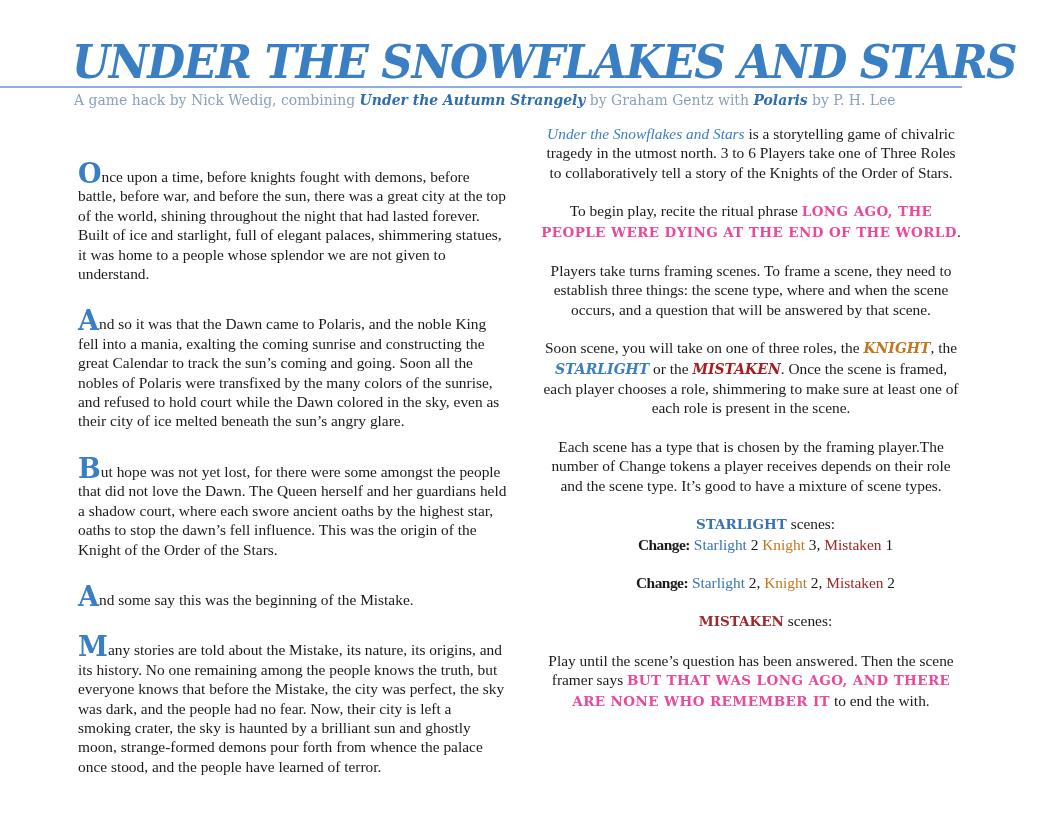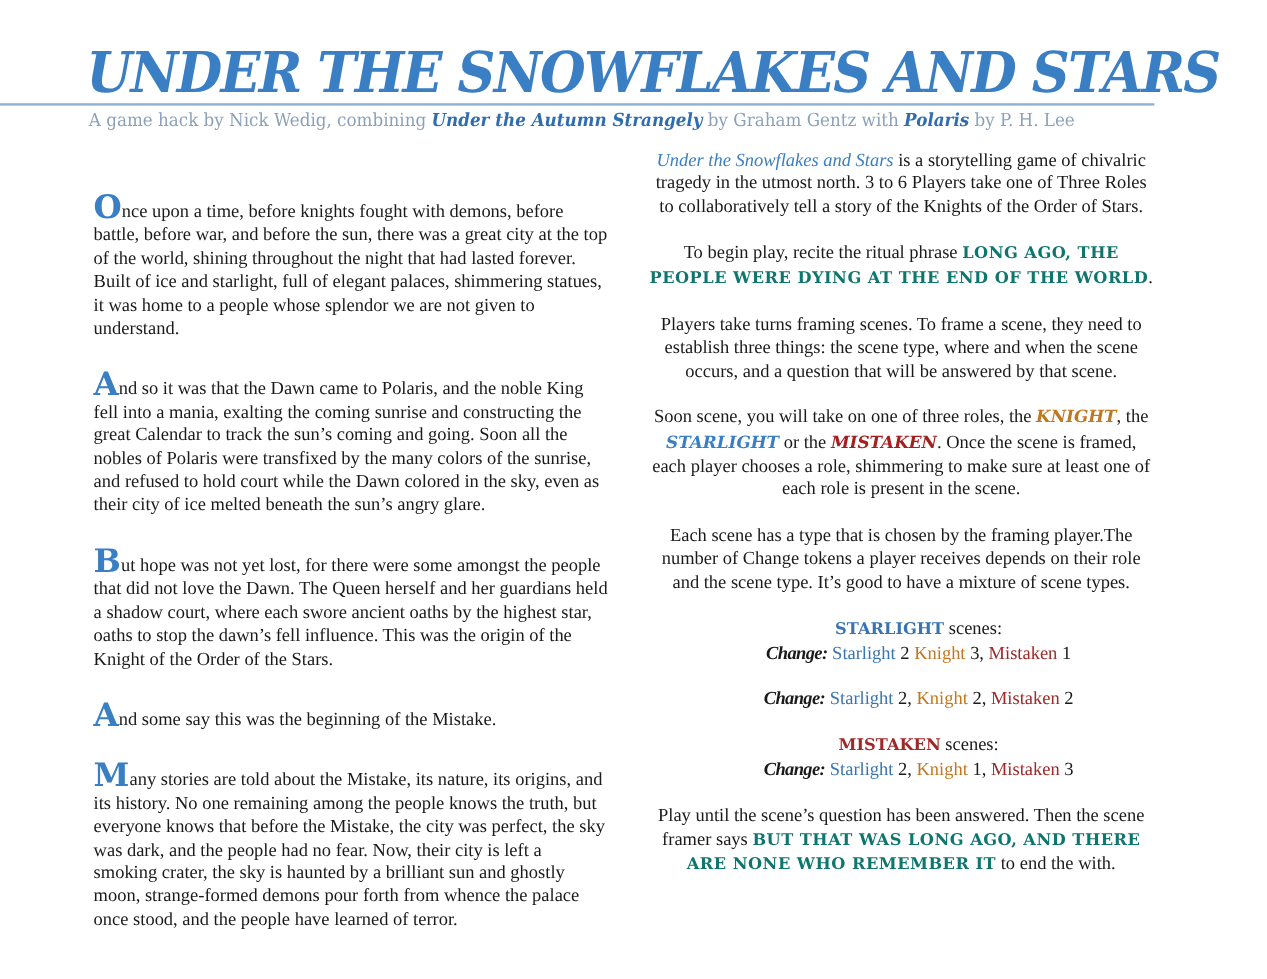--- a/index.html
+++ b/index.html
@@ -27,32 +27,32 @@
   .col.right { left:541px; width:420px;text-align:center; }
   .col p { margin:0; }
   .left p.para { margin-bottom:28px; }
   .right p.para { margin-bottom:19px; }
   .dropcap {
     font-family:"DejaVu Serif", serif; font-weight:bold; color:#3a7ec4;
     font-size:27px; line-height:19px; vertical-align:-1px;
   }
   .blue-italic { color:#3a7ec4; font-style:italic; }
   .phrase {
-    color:#0f766e; font-family:"DejaVu Serif", serif; font-weight:bold;
+    color:#ec4899; font-family:"DejaVu Serif", serif; font-weight:bold;
     font-size:13.5px; letter-spacing:0.4px;
   }
   .role { font-family:"DejaVu Serif", serif; font-weight:bold; font-style:italic; font-size:14px; }
   .role.knight { color:#c07820; }
   .role.starlight { color:#3a7ec4; }
   .role.mistaken { color:#a61e1e; }
   .scene-head { font-family:"DejaVu Serif", serif; font-weight:bold; font-size:13.5px; }
   .c-star { color:#3a74b0; }
   .c-knight { color:#c07820; }
   .c-mist { color:#a02828; }
-  .change-label { font-style:italic; font-weight:bold; letter-spacing:-0.5px; }
+  .change-label { font-weight:bold; letter-spacing:-0.5px; }
   .scene-block { margin-bottom:19px;margin-left:29px; }
 </style>
 </head>
 <body>
 
 <div class="title">UNDER THE SNOWFLAKES AND STARS</div>
 <div class="rule"></div>
 <div class="subtitle"><span>A game hack by Nick Wedig, combining </span><span class="work">Under the Autumn Strangely</span><span> by Graham Gentz with </span><span class="work">Polaris</span><span> by P. H. Lee</span></div>
 
 <div class="col left">
@@ -74,17 +74,16 @@
     <p><span class="scene-head c-star">STARLIGHT</span><span> scenes:</span></p>
     <p><span class="change-label">Change:</span> <span class="c-star">Starlight</span><span> 2 </span><span class="c-knight">Knight</span><span> 3, </span><span class="c-mist">Mistaken</span><span> 1</span></p>
   </div>
 
   <div class="scene-block">
     <p><span class="change-label">Change:</span> <span class="c-star">Starlight</span><span> 2, </span><span class="c-knight">Knight</span><span> 2, </span><span class="c-mist">Mistaken</span><span> 2</span></p>
   </div>
 
   <div class="scene-block">
     <p><span class="scene-head c-mist">MISTAKEN</span><span> scenes:</span></p>
-    <p><span class="change-label">Change:</span> <span class="c-star">Starlight</span><span> 2, </span><span class="c-knight">Knight</span><span> 1, </span><span class="c-mist">Mistaken</span><span> 3</span></p>
   </div>
 
   <p class="para"><span>Play until the scene’s question has been answered. Then the scene framer says </span><span class="phrase">BUT THAT WAS LONG AGO, AND THERE ARE NONE WHO REMEMBER IT</span><span> to end the with.</span></p>
 </div>
 
 </body></html>

